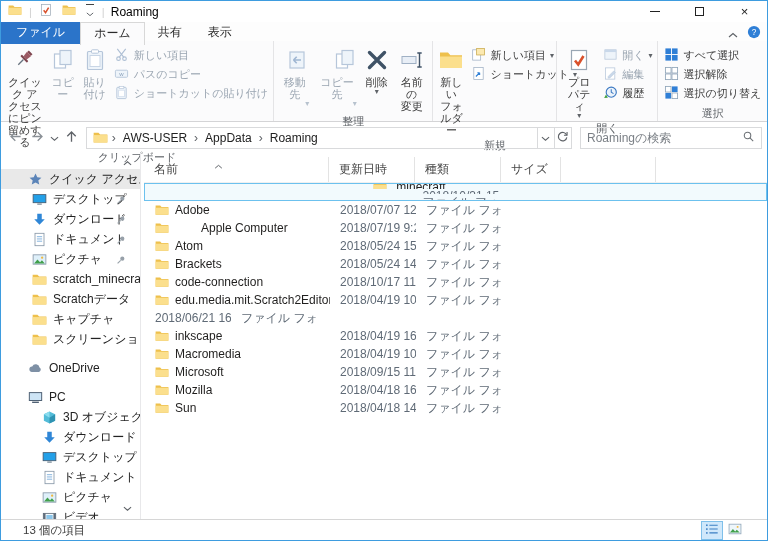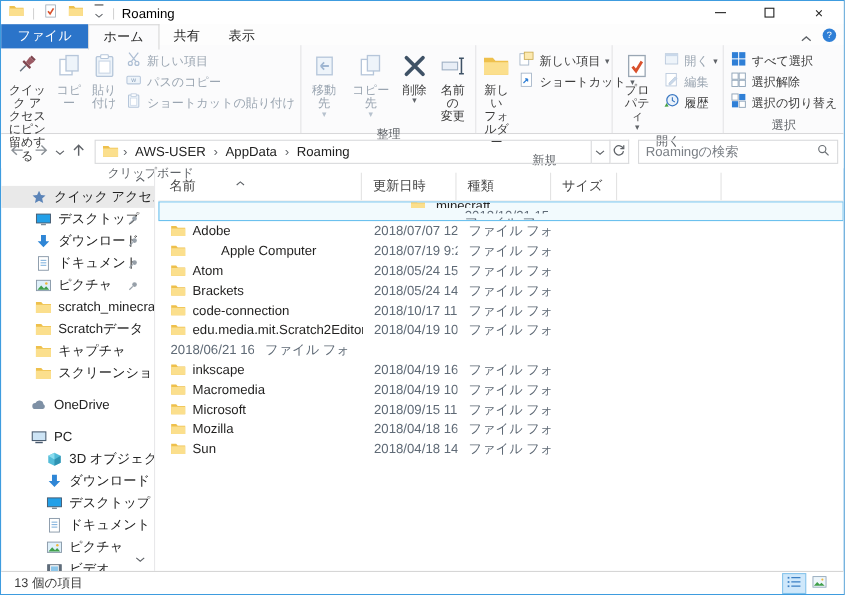--- a/index.html
+++ b/index.html
@@ -31,21 +31,21 @@
   .help-btn svg { width:14px; height:14px; }
 
   
   .ribbon { height:81px; background:#fbfbfc; border-bottom:1px solid #d4d4d6; display:flex; }
   .rgroup { display:flex; flex-direction:column; border-right:1px solid #e4e4e6; height:100%; }
   .rbody { flex:1; display:flex; align-items:flex-start; padding:3px 2px 0; }
   .rlabel { height:15px; text-align:center; font-size:11px; color:#5f6368; }
   .rlarge { display:flex; flex-direction:column; align-items:center; padding:2px 4px; text-align:center; font-size:11px; color:#3b3b3b; line-height:12px; }
   .rlarge .ric { height:30px; display:flex; align-items:center; justify-content:center; }
   .rlarge .ric svg { width:24px; height:24px; }
-  .rlarge.dis { color:#9aa5b1; }
+  .rlarge.dis { color:#9aa5b1;align-items:flex-end; }
   .dd { font-size:8px; color:#5f6368; line-height:7px; }
   .rlarge.dis .dd { color:#b7c2ce; }
   .rsmallcol { display:flex; flex-direction:column; gap:1px; padding-top:2px; }
   .rsmall { display:flex; align-items:center; gap:4px; font-size:11px; color:#3b3b3b; height:18px; padding:0 3px; white-space:nowrap; }
   .rsmall.dis { color:#9aa5b1; }
   .rsmall .ric16 { width:16px; height:16px; display:flex; align-items:center; justify-content:center; }
   .rsmall .ric16 svg { width:15px; height:15px; }
 
   
   .addrbar { height:31px; display:flex; align-items:center; background:#fff; padding:0 5px 0 4px; }
@@ -88,21 +88,21 @@
   .sortcaret svg { width:9px; height:5px; transform:rotate(180deg); }
   .rows { margin-left:3px; }
   .frow { display:flex; height:18px; align-items:center; border:1px solid transparent; }
   .frow.sel { border:1px solid #6cc1ee; background:#f2fafd;flex-direction:column; }
   .fcell { overflow:hidden; white-space:nowrap; padding-left:10px; }
   .fc-name { display:flex; align-items:center; gap:6px; color:#201f1e; }
   .fc-name svg { width:14px; height:14px; flex:0 0 14px; }
   .fc-dim { color:#5f6a76; }
 
   
-  .statusbar { height:21px; border-top:1px solid #d6d6d6; display:flex; align-items:center; padding:0 12px; background:#fff; }
+  .statusbar { height:21px; border-top:1px solid #d6d6d6; display:flex; align-items:center; padding:0 22px; background:#fff; }
   .status-count { color:#3b3b3b; font-size:11.5px; }
   .view-toggles { margin-left:auto; display:flex; gap:3px; }
   .vbtn { width:20px; height:17px; display:flex; align-items:center; justify-content:center; }
   .vbtn svg { width:14px; height:14px; }
   .vbtn.active { background:#cfe8fb; outline:1px solid #7fc0ea; }
 </style>
 </head>
 <body>
 
 <div class="window">

